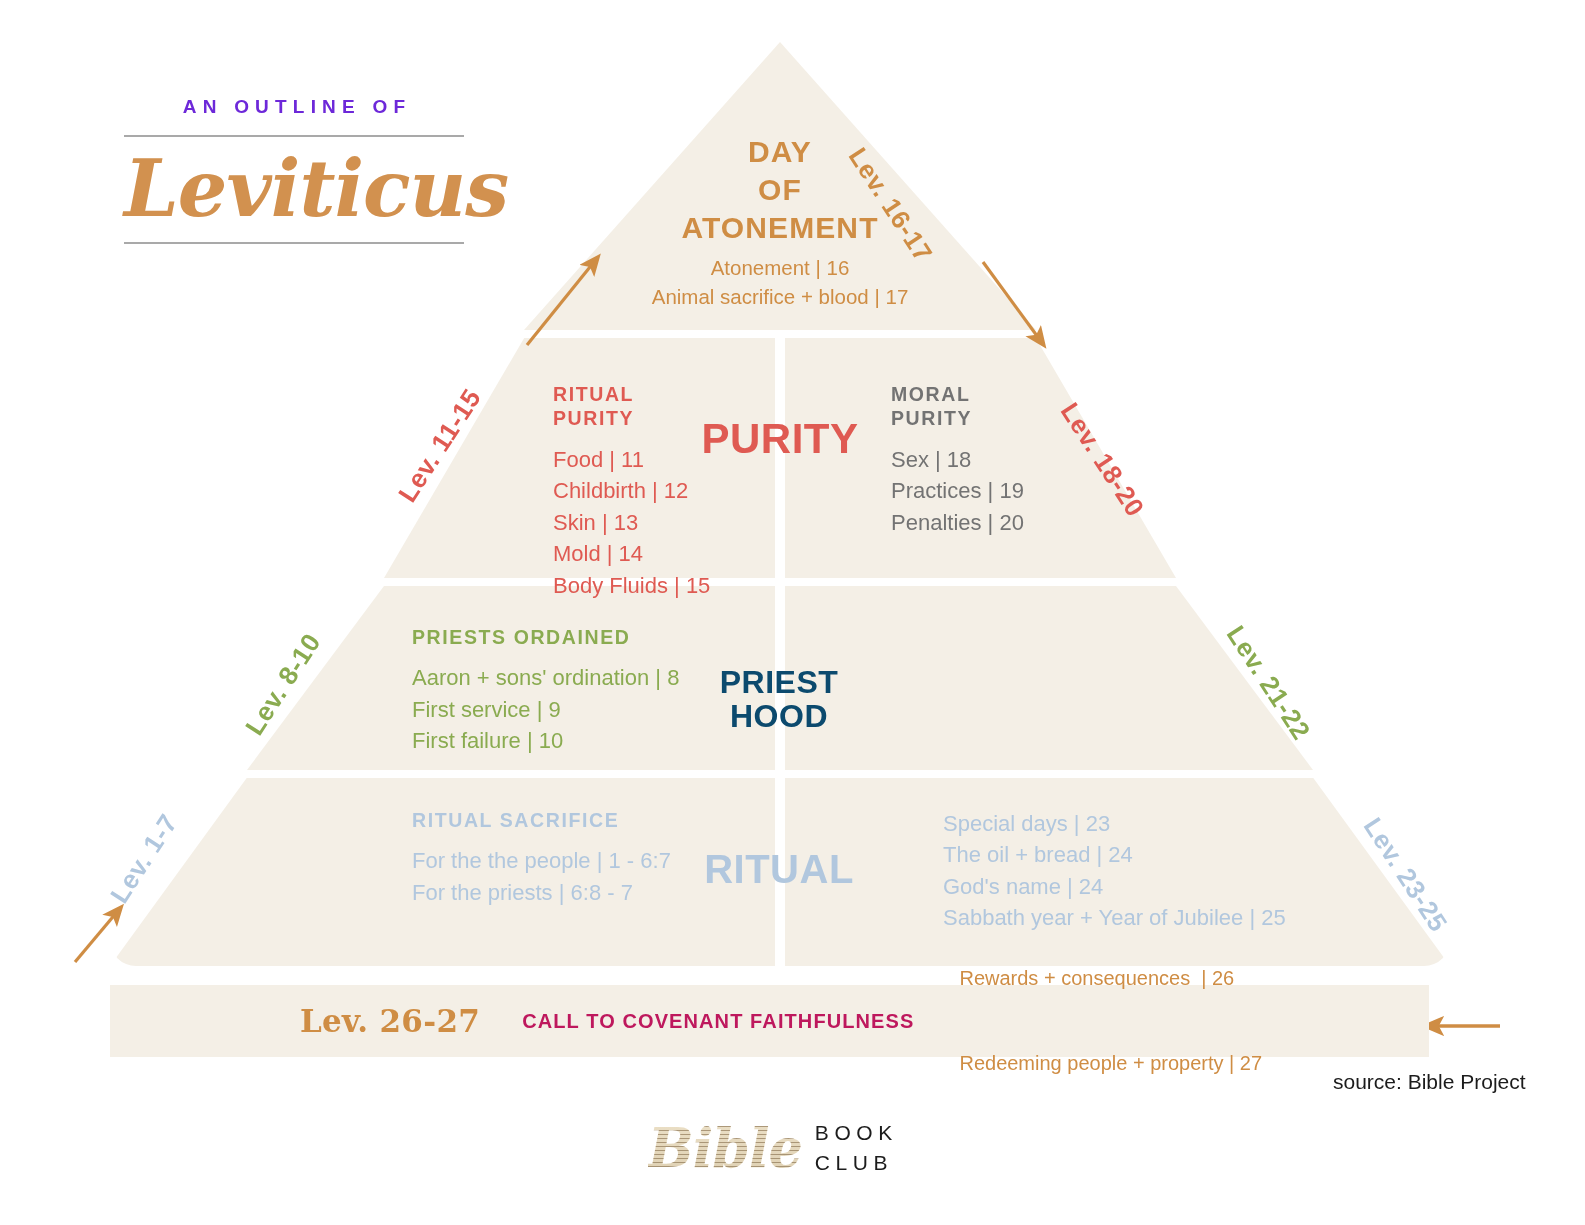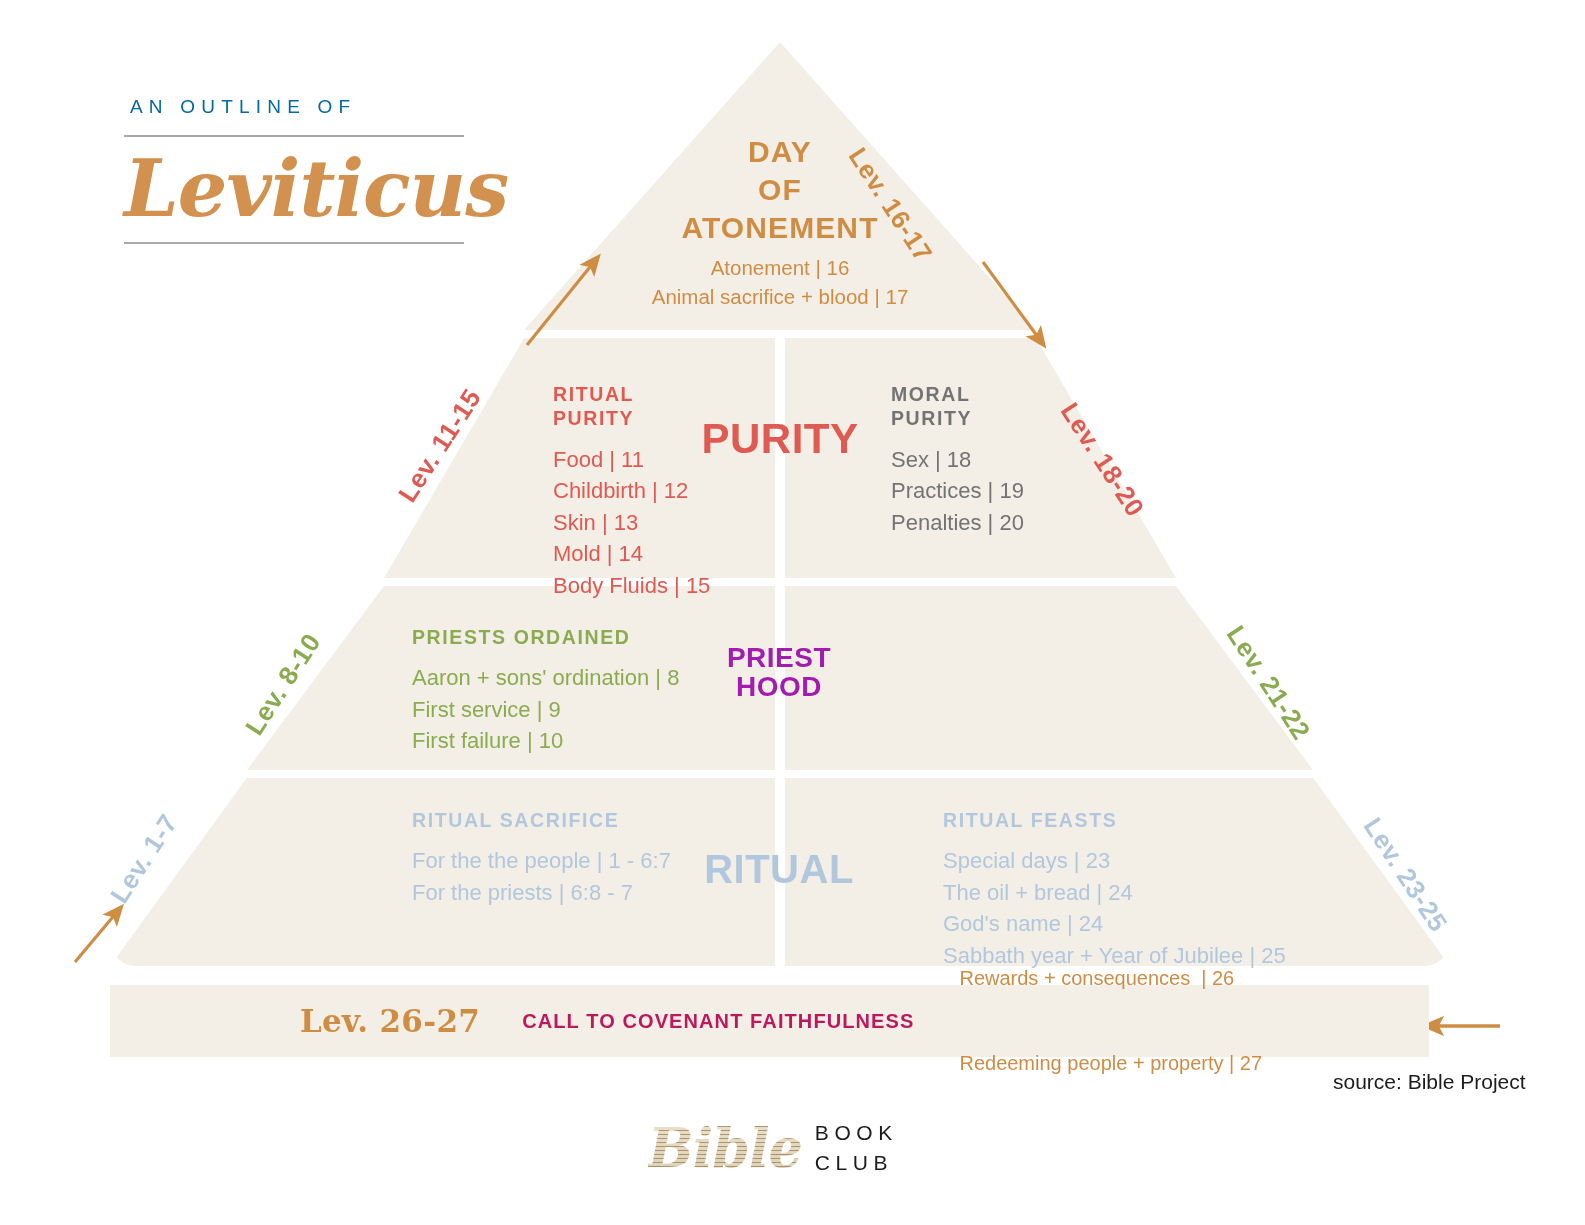--- a/index.html
+++ b/index.html
@@ -25,23 +25,23 @@
   
   .title-block {
     position: absolute;
     left: 124px;
     top: 96px;
     width: 340px;
   }
   .eyebrow {
     font-size: 19px;
     letter-spacing: 6.2px;
-    color: #0369a1;
-    text-align: left;
-    font-weight: 400;
+    color: #6d28d9;
+    text-align: center;
+    font-weight: 700;
     padding-left: 6px;
   }
   .rule {
     height: 2px;
     background: #a9a9a9;
     margin-top: 17px;
   }
   .rule.bottom { margin-top: 0; }
   .book-title {
     font-family: "DejaVu Serif", "Liberation Serif", serif;
@@ -188,24 +188,24 @@
     width: 270px;
     font-size: 42px;
     color: #df5a52;
   }
   #purity-left  { left: 553px; top: 382px; width: 210px; color: #df5a52; }
   #purity-right { left: 891px; top: 382px; width: 230px; color: #737373; }
 
   
   #priest-center {
     left: 648px;
-    top: 643px;
+    top: 666px;
     width: 262px;
-    font-size: 28px;
-    color: #a21caf;
+    font-size: 32px;
+    color: #0c4a6e;
   }
   #priest-left  { left: 412px; top: 625px; width: 330px; color: #8aab50; }
   #priest-right { left: 906px; top: 625px; width: 360px; color: #8aab50; }
 
   
   #ritual-center {
     left: 650px;
     top: 848px;
     width: 258px;
     font-size: 40px;
@@ -401,21 +401,20 @@
 
   <div class="block" id="ritual-left">
     <div class="col-head">RITUAL SACRIFICE</div>
     <div class="col-list">
       <div>For the the people | 1 - 6:7</div>
       <div>For the priests | 6:8 - 7</div>
     </div>
   </div>
 
   <div class="block" id="ritual-right">
-    <div class="col-head">RITUAL FEASTS</div>
     <div class="col-list">
       <div>Special days | 23</div>
       <div>The oil + bread | 24</div>
       <div>God's name | 24</div>
       <div>Sabbath year + Year of Jubilee | 25</div>
     </div>
   </div>
 
   <div class="side-label right" id="lab-16-17">Lev. 16-17</div>
   <div class="side-label left" id="lab-11-15">Lev. 11-15</div>

